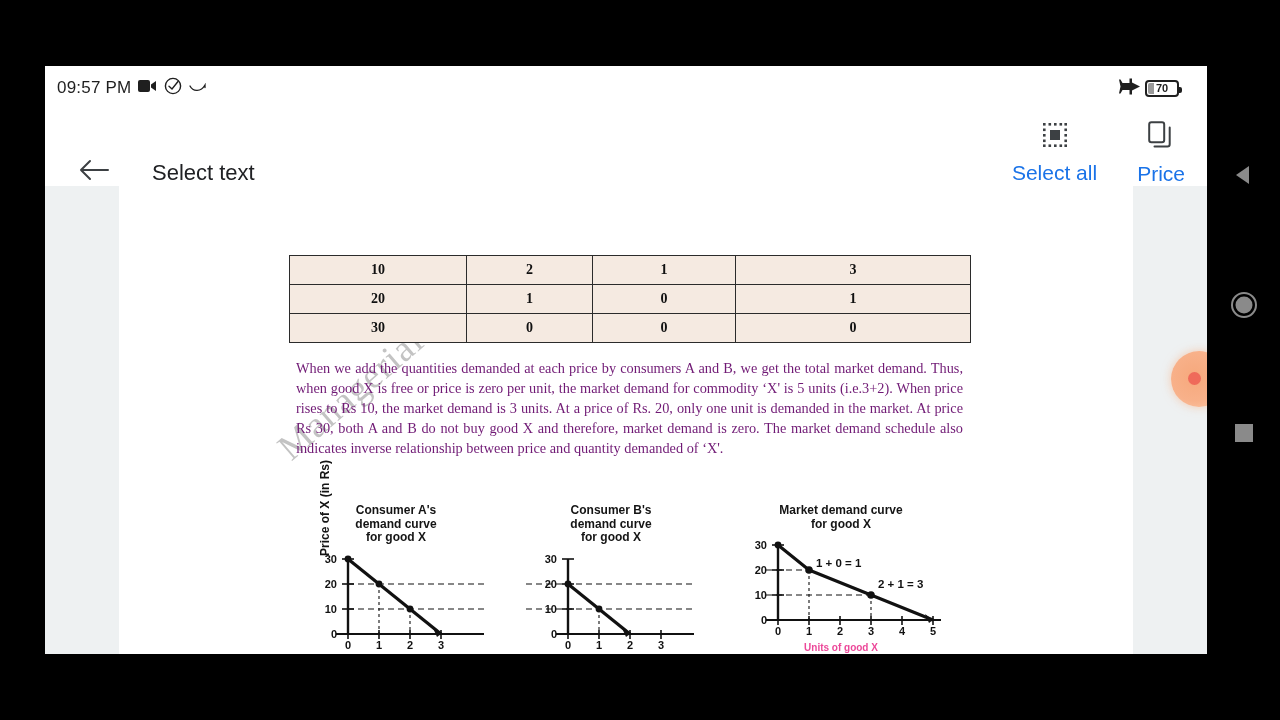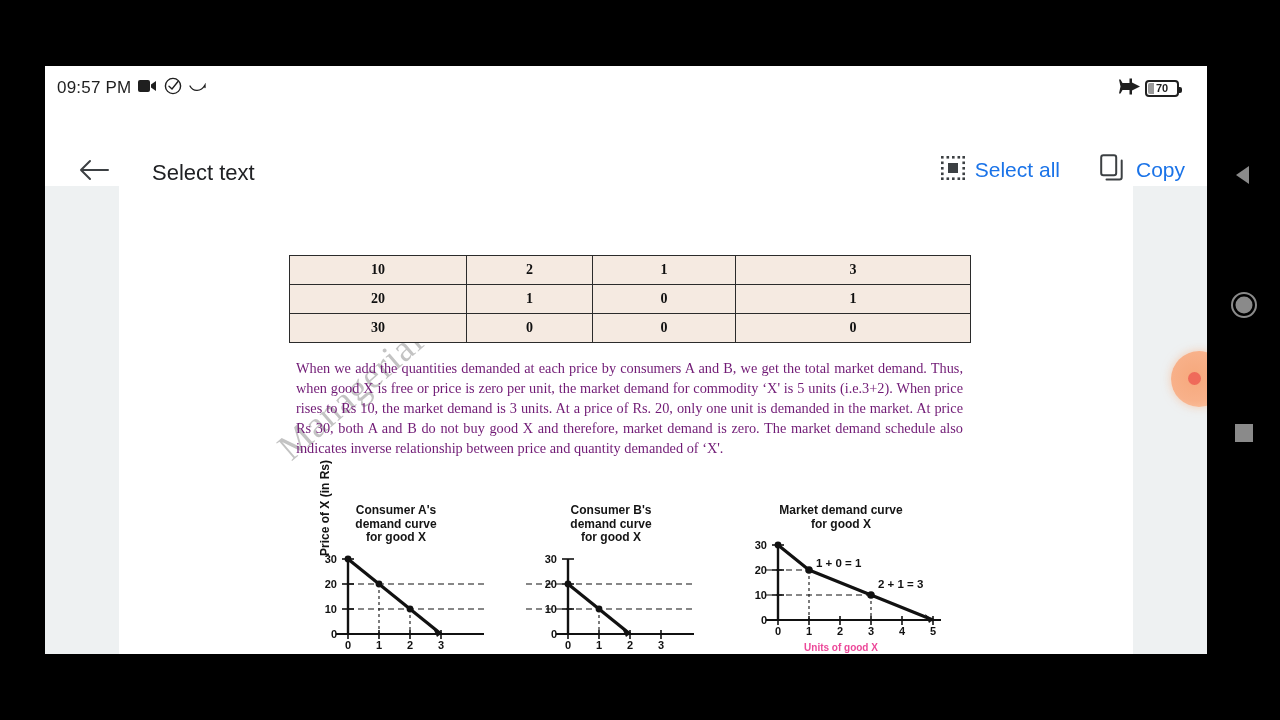--- a/index.html
+++ b/index.html
@@ -49,21 +49,21 @@
     position: absolute; left: 0; top: 44px;
     width: 100%; height: 76px;
     background: #ffffff;
     display: flex; align-items: flex-end;
   }
   #back-arrow { margin-left: 34px; cursor: pointer; }
   #toolbar-title {
     margin-left: 43px; font-size: 22px; color: #202124; font-weight: 400;
   }
   #toolbar-actions { margin-left: auto; display: flex; align-items: center; gap: 40px; margin-right: 22px; }
-  .tb-action { display: flex; align-items: center; gap: 9px; cursor: pointer; }
+  .tb-action { display: flex; align-items: center; gap: 9px; cursor: pointer; flex-direction: column; }
   .tb-action .lbl { font-size: 21px; color: #1a73e8; font-weight: 400; }
 
   
   #viewer {
     position: absolute; left: 0; top: 120px;
     width: 100%; height: 468px;
     background: #eef1f2;
     overflow: hidden;
   }
   #page {
@@ -251,21 +251,21 @@
         <span class="lbl">Select all</span>
       </div>
 
       <div class="tb-action">
         <span>
           <svg width="27" height="28" viewBox="0 0 27 28">
             <rect x="1.2" y="1.2" width="15" height="20" rx="2.2" fill="none" stroke="#3c4043" stroke-width="2"></rect>
             <path d="M6.5 25.5 L19.5 25.5 A2.2 2.2 0 0 0 21.7 23.3 L21.7 6.5" fill="none" stroke="#3c4043" stroke-width="2" stroke-linecap="round"></path>
           </svg>
         </span>
-        <span class="lbl">Copy</span>
+        <span class="lbl">Price</span>
       </div>
     </div>
   </div>
 
   <div id="viewer">
     <div id="page">
       <div id="page-inner">
 
         <div id="watermark">Managerial</div>
 

